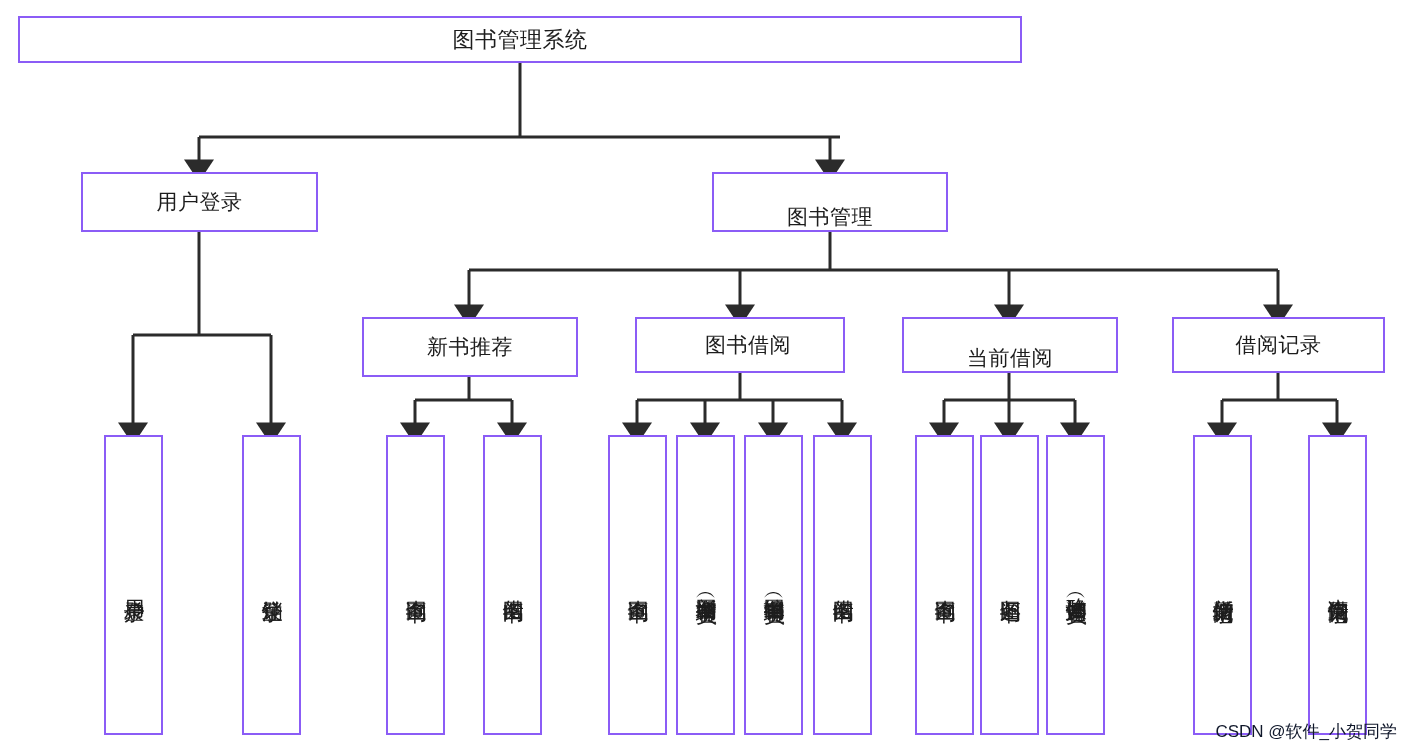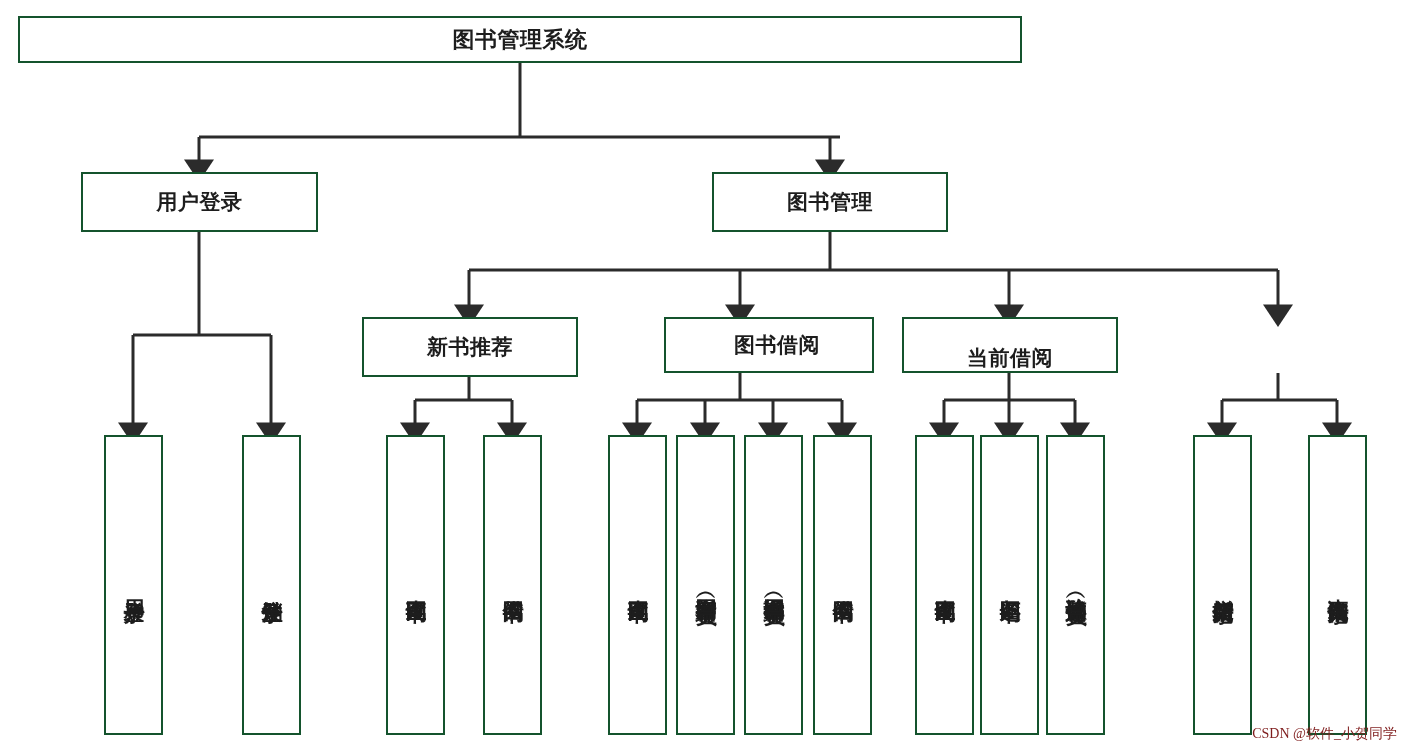--- a/index.html
+++ b/index.html
@@ -23,27 +23,26 @@
     left: 0;
     top: 0;
     width: 1405px;
     height: 747px;
     pointer-events: none;
   }
   .node {
     position: absolute;
     box-sizing: border-box;
     background: #ffffff;
-    border: 2px solid #14532d;
+    border: 2px solid #8b5cf6;
     display: flex;
     align-items: center;
     justify-content: center;
     color: #1d1d1d;
     z-index: 2;
-    font-weight: bold;
   }
   .node-label {
     display: block;
     text-align: center;
     line-height: 1.18;
     letter-spacing: 0.5px;
   }
   
   .node.level-root {
     font-size: 22px;
@@ -62,25 +61,25 @@
     writing-mode: vertical-rl;
     text-orientation: upright;
     line-height: 1.12;
     letter-spacing: 1px;
     max-height: 100%;
   }
   #watermark {
     position: absolute;
     right: 8px;
     bottom: 4px;
-    font-size: 14px;
-    color: #7f1d1d;
+    font-size: 17px;
+    color: #0f172a;
     white-space: nowrap;
     z-index: 5;
-    font-family: Liberation Serif, serif;
+    font-family: Liberation Sans, sans-serif;
   }
 </style>
 </head>
 <body>
 
 <div id="diagram-root">
 
   <svg id="edge-layer" viewBox="0 0 1405 747" xmlns="http://www.w3.org/2000/svg">
     <defs>
       <marker id="arrow" markerWidth="10" markerHeight="12" refX="2.2" refY="5" orient="auto" markerUnits="strokeWidth">
@@ -131,33 +130,36 @@
     </g>
   </svg>
 
   <div class="node level-root" style="left:18px; top:16px; width:1004px; height:47px;">
     <span class="node-label">图书管理系统</span>
   </div>
 
   <div class="node level-1" style="left:81px; top:172px; width:237px; height:60px;">
     <span class="node-label">用户登录</span>
   </div>
-  <div class="node level-1" style="left:712px; top:172px; width:236px; height:60px;">
+  <div class="node level-1" style="left:712px; top:172px; width:236px; height:60px;align-items:flex-end;">
     <span class="node-label">图书管理</span>
   </div>
 
   <div class="node level-2" style="left:362px; top:317px; width:216px; height:60px;">
     <span class="node-label">新书推荐</span>
   </div>
-  <div class="node level-2" style="left:664px; top:317px; width:210px; height:56px;padding-left:16px;">
+  <div class="node level-2" style="left:635px; top:317px; width:210px; height:56px;padding-left:16px;">
     <span class="node-label">图书借阅</span>
   </div>
   <div class="node level-2" style="left:902px; top:317px; width:216px; height:56px;align-items:flex-end;">
     <span class="node-label">当前借阅</span>
   </div>
+  <div class="node level-2" style="left:1172px; top:317px; width:213px; height:56px;">
+    <span class="node-label">借阅记录</span>
+  </div>
 
   <div class="node leaf" style="left:104px; top:435px; width:59px; height:300px;">
     <span class="node-label">用户登录</span>
   </div>
   <div class="node leaf" style="left:242px; top:435px; width:59px; height:300px;">
     <span class="node-label">注销登录</span>
   </div>
 
   <div class="node leaf" style="left:386px; top:435px; width:59px; height:300px;">
     <span class="node-label">查询图书</span>

